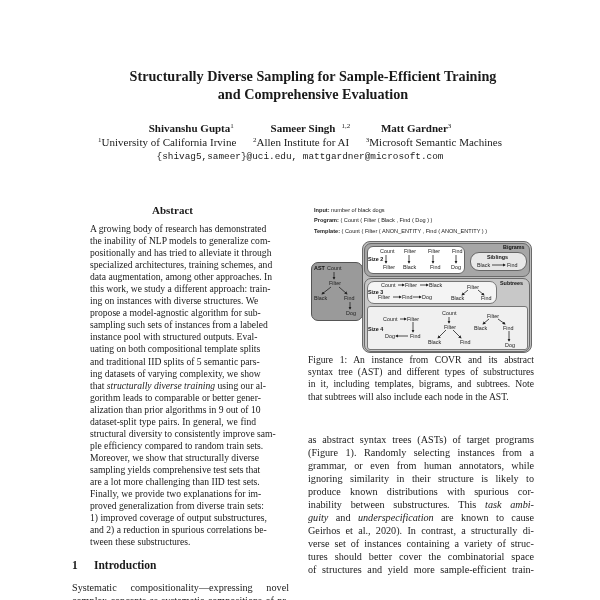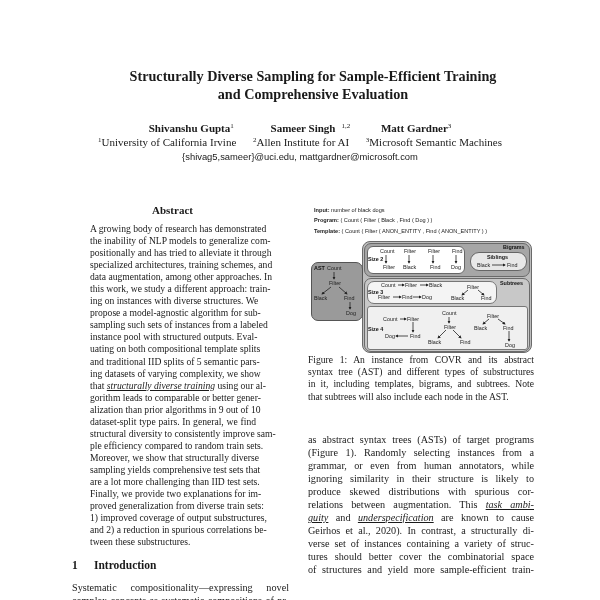--- a/index.html
+++ b/index.html
@@ -2,21 +2,21 @@
 <html><head>
 <meta charset="utf-8">
 <style>
   html, body { margin:0; padding:0; background:#ffffff; }
   body { width:600px; height:600px; position:relative; overflow:hidden; font-family:"Liberation Serif", serif; color:#1a1a1a; }
   .title { position:absolute; left:0; width:600px; top:67px; text-align:center; font-weight:bold; font-size:14.2px; line-height:18px;padding-left:13px; }
   .authors { position:absolute; left:0; width:600px; top:122px; text-align:center; font-weight:bold; font-size:11px; }
   .authors span { margin:0 14px; }
   .affil { position:absolute; left:0; width:600px; top:136px; text-align:center; font-size:11px; }
   .affil span { margin:0 7px; }
-  .emails { position:absolute; left:0; width:600px; top:151px; text-align:center; font-family:Liberation Sans, sans-serif; font-size:9.4px; }
+  .emails { position:absolute; left:0; width:600px; top:151px; text-align:center; font-family:Liberation Mono, monospace; font-size:9.4px; }
   sup { font-size:7px; vertical-align:4px; font-weight:normal; }
   .abs-head { position:absolute; left:90px; width:165px; top:204px; text-align:center; font-weight:bold; font-size:11px; }
   .abs-body { position:absolute; left:90px; width:166px; top:223px; font-size:9.6px; line-height:12.05px; text-align:justify; }
   .abs-body .ln { display:block; white-space:nowrap; text-align:justify; text-align-last:justify; }
   .abs-body .ln.last { text-align-last:left; }
   .intro-head { position:absolute; left:72px; top:559px; font-weight:bold; font-size:11.5px; }
   .intro-head .num { display:inline-block; width:22px; }
   .intro-body { position:absolute; left:72px; width:217px; top:581px; font-size:10.2px; line-height:13px; }
   .intro-body .ln { display:block; white-space:nowrap; text-align:justify; text-align-last:justify; }
 
@@ -33,21 +33,21 @@
   .size3 { left:367px; top:281px; width:130px; height:23px; background:#f4f4f4; border:1px solid #777; border-radius:7px; }
   .size4 { left:367px; top:306px; width:161px; height:44px; background:#f0f0f0; border:1px solid #777; border-radius:3px; }
   .n { position:absolute; font-family:"Liberation Sans", sans-serif; font-size:5.4px; color:#222; white-space:nowrap; }
   .lbl { position:absolute; font-family:"Liberation Sans", sans-serif; font-size:5.4px; font-weight:bold; color:#111; white-space:nowrap; }
   svg.arrows { position:absolute; left:0; top:0; width:600px; height:600px; pointer-events:none; }
 
   .caption { position:absolute; left:308px; width:226px; top:354px; font-size:9.6px; line-height:12.2px; }
   .caption .ln, .col2 .ln { display:block; white-space:nowrap; text-align:justify; text-align-last:justify; }
   .caption .ln.last { text-align-last:left; }
   .col2 { position:absolute; left:308px; width:226px; top:433px; font-size:10.2px; line-height:13px; }
-  i { font-style:italic;text-decoration:underline; }
+  i { font-style:italic; }
 </style>
 </head>
 <body>
 
 <div class="title">
   <div>Structurally Diverse Sampling for Sample-Efficient Training</div>
   <div>and Comprehensive Evaluation</div>
 </div>
 
 <div class="authors">
@@ -212,20 +212,20 @@
   <span class="ln">syntax tree (AST) and different types of substructures</span>
   <span class="ln">in it, including templates, bigrams, and subtrees. Note</span>
   <span class="ln last">that subtrees will also include each node in the AST.</span>
 </div>
 
 <div class="col2">
   <span class="ln">as abstract syntax trees (ASTs) of target programs</span>
   <span class="ln">(Figure 1). Randomly selecting instances from a</span>
   <span class="ln">grammar, or even from human annotators, while</span>
   <span class="ln">ignoring similarity in their structure is likely to</span>
-  <span class="ln">produce skewed distributions with spurious cor-</span>
-  <span class="ln"><span>relations between augmentation. This </span><i>task ambi-</i></span>
+  <span class="ln">produce known distributions with spurious cor-</span>
+  <span class="ln"><span>inability between substructures. This </span><i>task ambi-</i></span>
   <span class="ln"><i>guity</i><span> and </span><i>underspecification</i><span> are known to cause</span></span>
   <span class="ln">Geirhos et al., 2020). In contrast, a structurally di-</span>
   <span class="ln">verse set of instances containing a variety of struc-</span>
   <span class="ln">tures should better cover the combinatorial space</span>
   <span class="ln">of structures and yield more sample-efficient train-</span>
 </div>
 
 </body></html>

